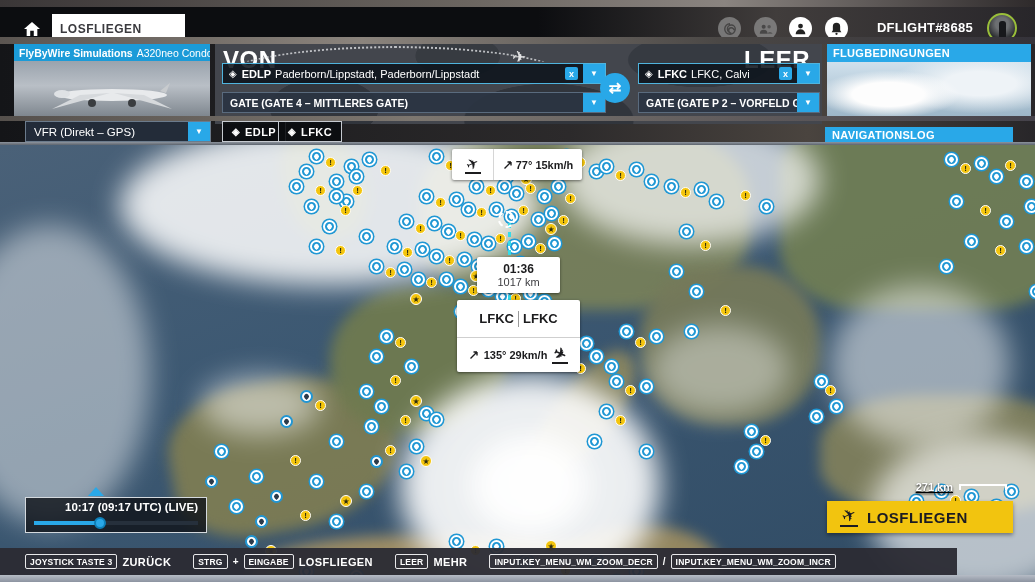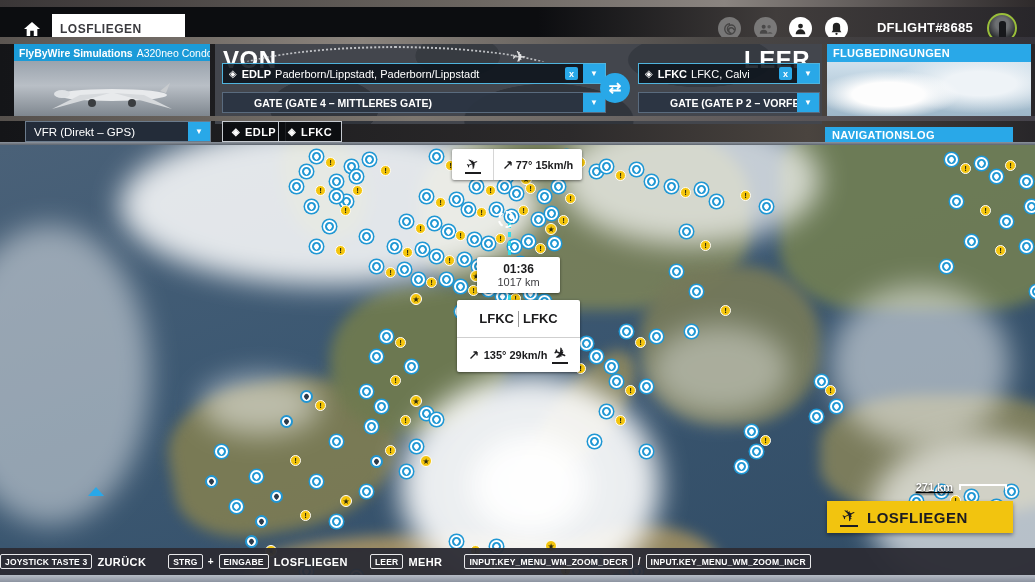--- a/index.html
+++ b/index.html
@@ -56,21 +56,21 @@
   .field { position:absolute; height:21px; background:rgba(14,20,28,.88); border:1px solid #4fb4de;
     display:flex; align-items:center; color:#fff; font-size:11px; cursor:pointer; }
   .field .dia { color:#fff; font-size:10px; margin:0 5px 0 6px; }
   .field b { margin-right:4px; }
   .field .fname { white-space:nowrap; overflow:hidden; flex:1; }
   .xbtn { width:13px; height:13px; background:#29a8e8; color:#fff; font-size:9px; font-weight:bold;
     display:flex; align-items:center; justify-content:center; margin-right:5px; border-radius:2px; cursor:pointer; }
   .chevblock { width:22px; height:100%; background:#29a8e8; display:flex; align-items:center;
     justify-content:center; color:#fff; font-size:8px; cursor:pointer; }
   .gate { position:absolute; height:21px; background:rgba(42,52,66,.92); border:1px solid #5a6b7e;
-    display:flex; align-items:center; color:#fff; font-size:10.5px; font-weight:bold; cursor:pointer;padding-left:24px; }
+    display:flex; align-items:center; color:#fff; font-size:10.5px; font-weight:bold; cursor:pointer; }
   .gate .gname { padding-left:7px; flex:1; white-space:nowrap; overflow:hidden; }
   .swap-btn { position:absolute; left:600px; top:73px; width:30px; height:30px; border-radius:50%;
     background:#29a8e8; color:#fff; display:flex; align-items:center; justify-content:center;
     font-size:15px; font-weight:bold; cursor:pointer; z-index:5; }
 
   .cond-card { position:absolute; left:827px; top:44px; width:204px; height:72px; cursor:pointer; }
   .cond-head { height:18px; background:#29a8e8; color:#fff; font-size:11px; font-weight:bold;
     display:flex; align-items:center; padding-left:6px; letter-spacing:.3px; }
   .cond-img { height:54px; background:
       radial-gradient(ellipse 90px 30px at 30% 60%, #fdfdfd 40%, rgba(255,255,255,0) 80%),
@@ -167,22 +167,22 @@
   .scale-bracket { width:48px; height:6px; border:2px solid #fff; border-bottom:none; }
 
   .fly-btn { position:absolute; left:827px; top:356px; width:186px; height:32px; background:#f2c40f;
     display:flex; align-items:center; gap:9px; padding-left:13px; cursor:pointer;
     box-shadow:0 2px 4px rgba(0,0,0,.4); }
   .fly-btn .plane-wrap .bar { background:#1b1b22; width:18px; }
   .fly-btn .plane-glyph { color:#1b1b22; font-size:17px; }
   .fly-btn .lbl { color:#1b1b22; font-size:15px; font-weight:bold; letter-spacing:.5px; }
 
   
-  .bottombar { position:absolute; left:0; top:548px; width:1035px; height:27px;
-    background:rgba(44,44,52,.96); display:flex; align-items:center; gap:22px; }
+  .bottombar { position:absolute; left:0; top:548px; width:957px; height:27px;
+    background:rgba(44,44,52,.96); display:flex; align-items:center; gap:22px; padding-left:25px; }
   .hint { display:flex; align-items:center; gap:5px; }
   .keychip { border:1px solid #e8e8ea; border-radius:2px; color:#fff; font-size:8.5px; font-weight:bold;
     padding:1.5px 4px; letter-spacing:.2px; white-space:nowrap; }
   .hint .sep { color:#fff; font-size:10px; font-weight:bold; }
   .hint .lab { color:#fff; font-size:11px; font-weight:bold; letter-spacing:.4px; }
   .bottom-strip { position:absolute; left:0; top:575px; width:1035px; height:7px;
     background:linear-gradient(to bottom,#b6bcc6,#8c93a0); }
 </style>
 </head>
 <body>
@@ -579,20 +579,28 @@
         <span>135° 29km/h</span>
         <span class="plane-wrap">
           <span class="plane-glyph land-g">✈</span>
             <span class="bar"></span>
         </span>
       </div>
     </div>
 
 
     <div class="time-tab"></div>
+    <div class="time-widget">
+      <div class="time-label">10:17 (09:17 UTC) (LIVE)</div>
+      <div class="time-slider">
+        <div class="ts-track"></div>
+        <div class="ts-fill" id="ts-fill" style="width: 40%;"></div>
+        <div class="ts-handle" id="ts-handle" style="left: 40%;"></div>
+      </div>
+    </div>
 
     <div class="scale-wrap">
       <span class="scale-text">271 km</span>
       <span class="scale-bracket"></span>
     </div>
 
     <div class="fly-btn">
       <span class="plane-wrap">
         <span class="plane-glyph take">✈</span>
           <span class="bar"></span>

